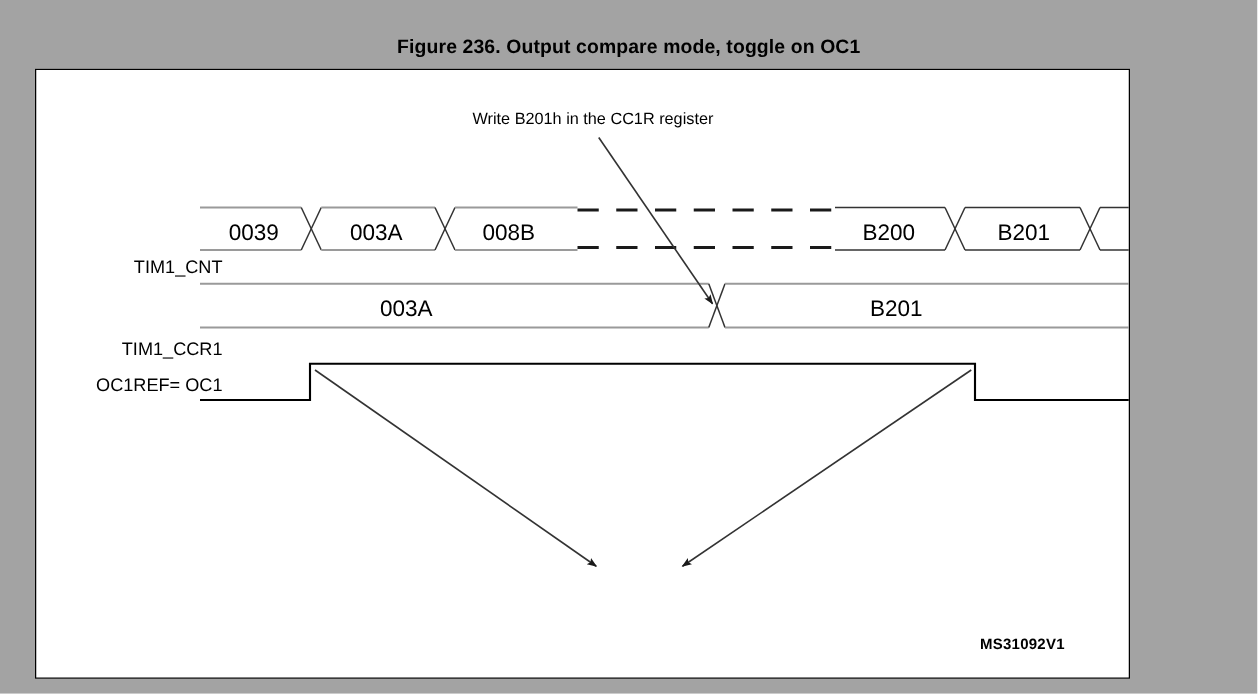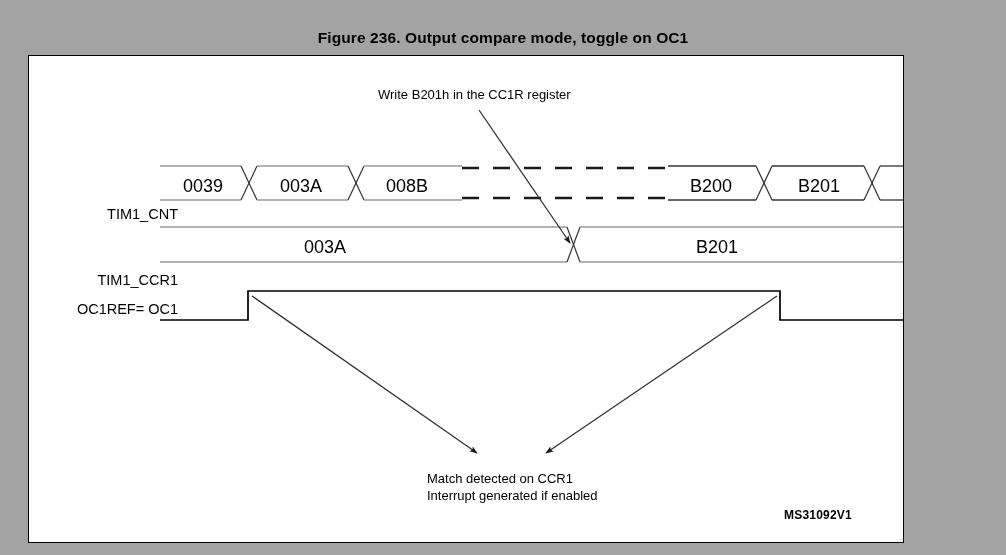--- a/index.html
+++ b/index.html
@@ -113,24 +113,20 @@
   <div class="bus-value" id="cnt-v1" style="left:258px; top:176px; width:86px;">003A</div>
   <div class="bus-value" id="cnt-v2" style="left:364px; top:176px; width:86px;">008B</div>
   <div class="bus-value" id="cnt-v3" style="left:673px; top:176px; width:76px;">B200</div>
   <div class="bus-value" id="cnt-v4" style="left:781px; top:176px; width:76px;">B201</div>
 
   <div class="bus-value" id="ccr1-v0" style="left:280px; top:237px; width:90px;">003A</div>
   <div class="bus-value" id="ccr1-v1" style="left:672px; top:237px; width:90px;">B201</div>
 
   <div class="annot" id="annot-write">Write B201h in the CC1R register</div>
 
-  <div class="annot" id="annot-match">
-    <div>Match detected on CCR1</div>
-    <div>Interrupt generated if enabled</div>
-  </div>
 
   <div id="doc-id">MS31092V1</div>
 
   <svg class="svg-layer" viewBox="0 0 1006 555" xmlns="http://www.w3.org/2000/svg">
 
     <defs>
       <marker id="arrowhead" markerWidth="9" markerHeight="9" refX="7.2" refY="3.2" orient="auto" markerUnits="userSpaceOnUse">
         <path d="M0,0.2 L8,3.2 L0,6.2 L1.6,3.2 Z" fill="#1a1a1a"></path>
       </marker>
     </defs>

